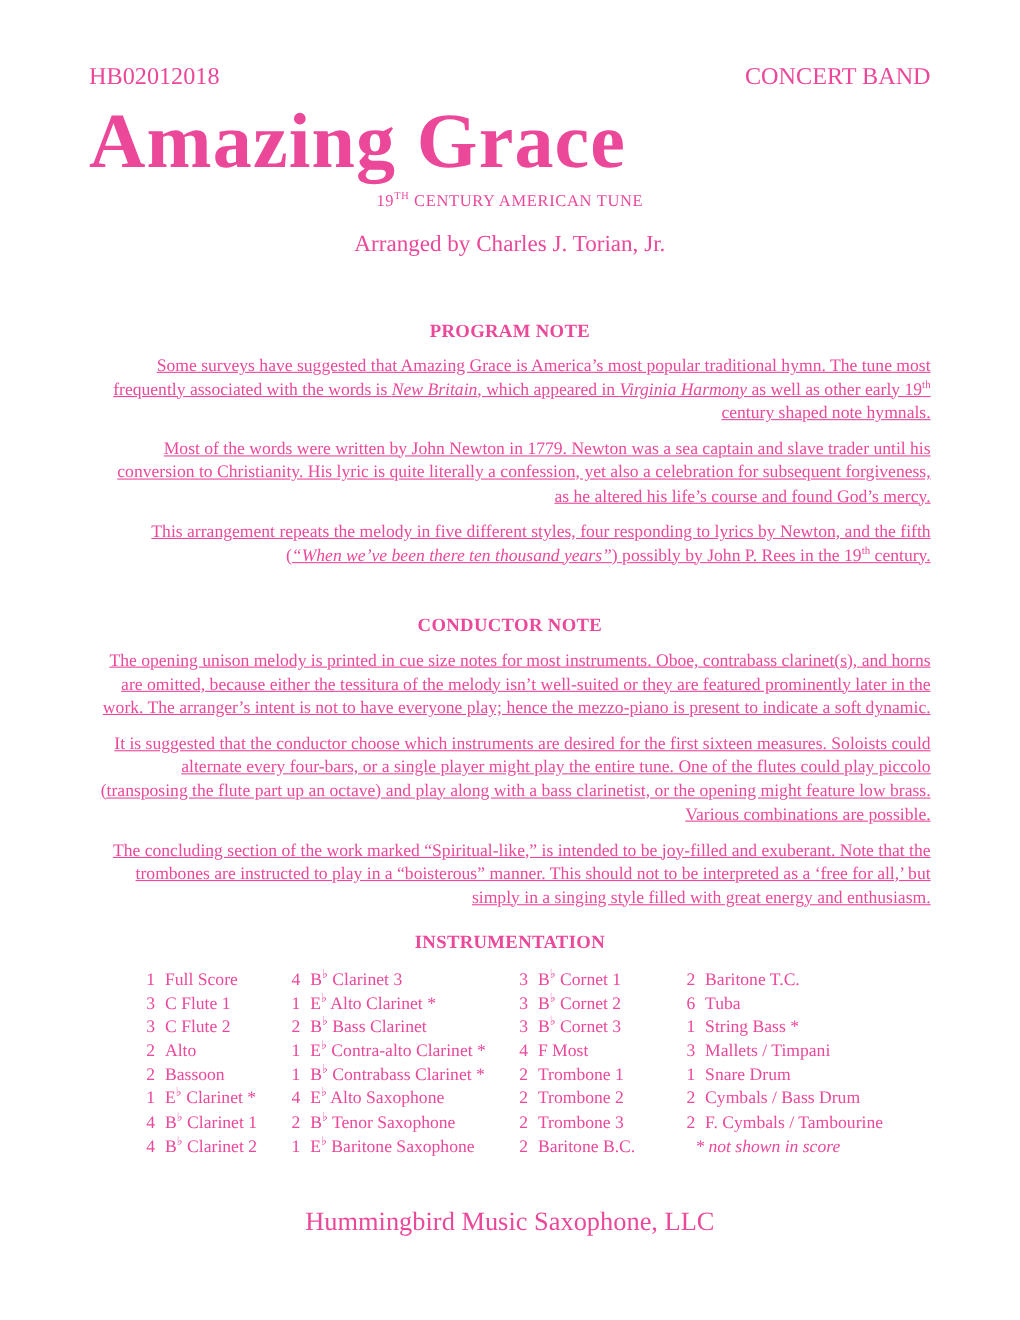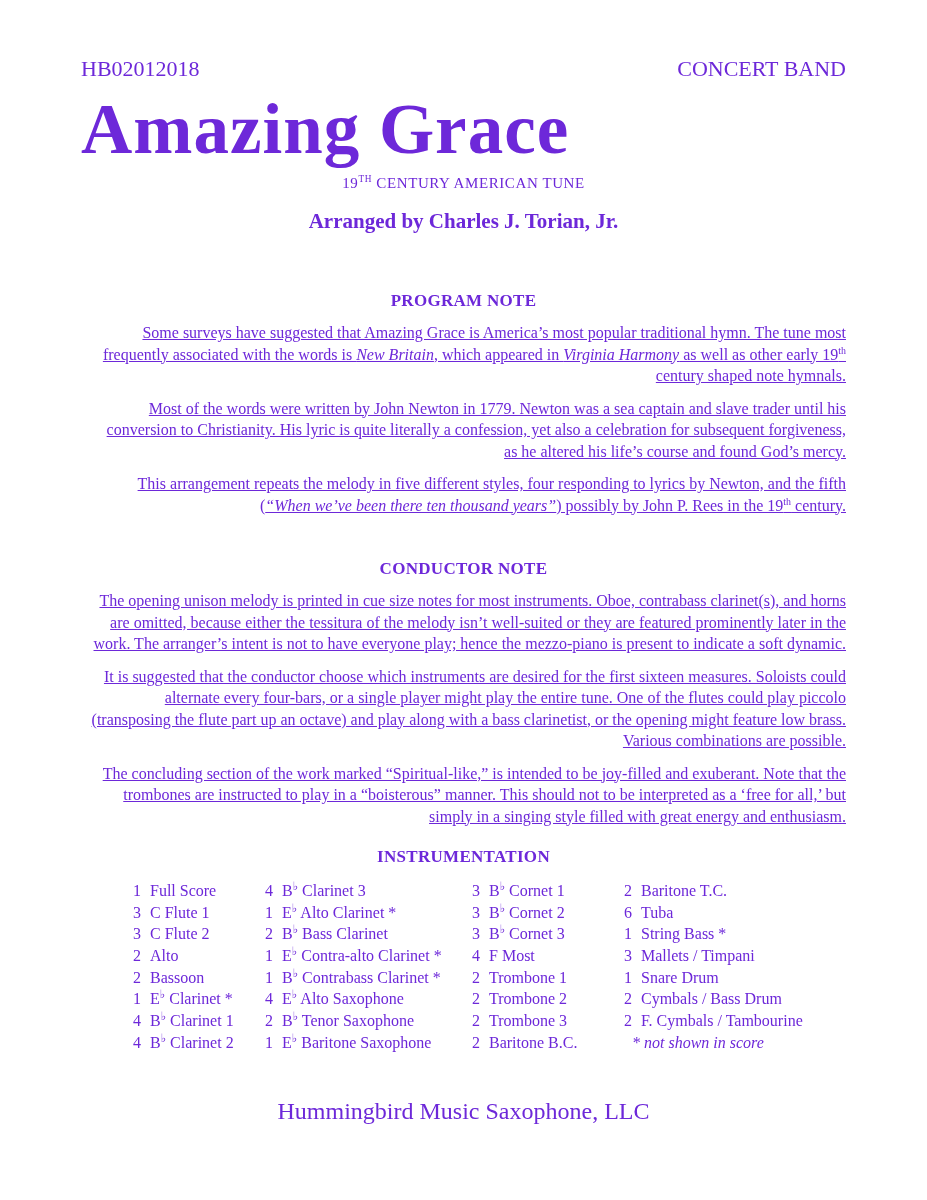--- a/index.html
+++ b/index.html
@@ -3,21 +3,21 @@
 <meta charset="utf-8">
 <style>
   html, body { margin: 0; padding: 0; background: #ffffff; }
   .page {
     position: relative;
     width: 927px;
     height: 1200px;
     box-sizing: border-box;
     padding: 56px 81px 0 81px;
     background: #ffffff;
-    color: #6d28d9;
+    color: #ec4899;
     font-family: "Liberation Serif", serif;
     overflow: hidden;
   }
   .header-row {
     display: flex;
     justify-content: space-between;
     font-size: 22px;
     line-height: 26px;
   }
   .title {
@@ -33,21 +33,20 @@
     text-align: center;
     font-size: 15px;
     line-height: 23px;
     letter-spacing: 0.6px;
   }
   .arranger {
     margin-top: 13px;
     text-align: center;
     font-size: 21px;
     line-height: 26px;
-    font-weight: bold;
   }
   .section-heading {
     margin: 0;
     text-align: center;
     font-size: 17px;
     line-height: 20px;
     font-weight: 700;
     letter-spacing: 0.3px;
   }
   .heading-program { margin-top: 57px; }

